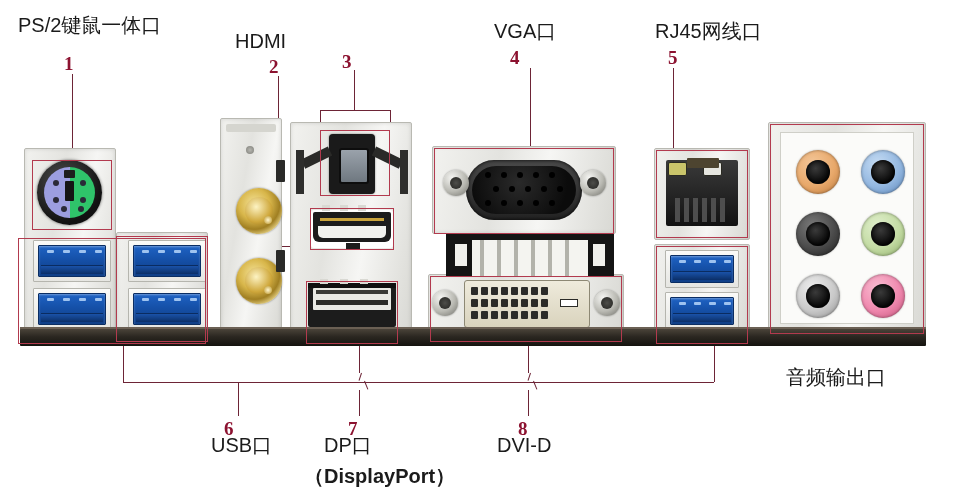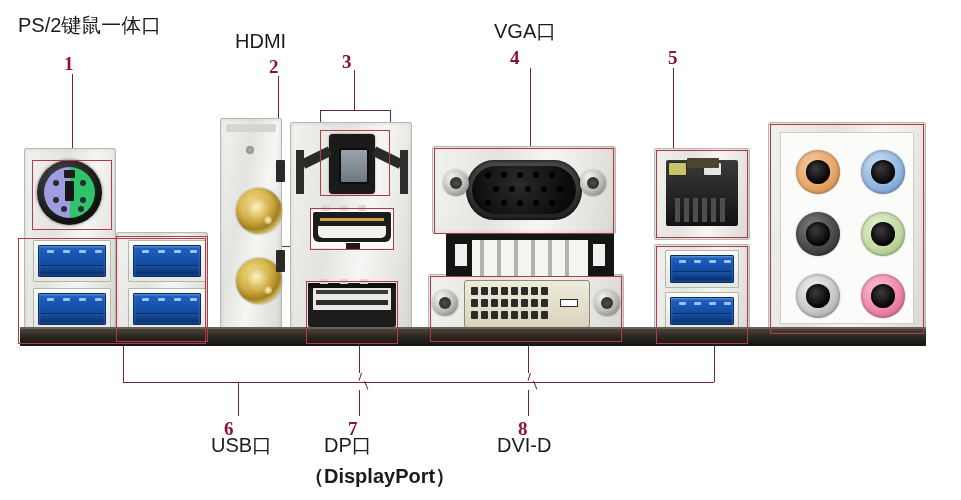--- a/index.html
+++ b/index.html
@@ -103,35 +103,37 @@
               box-shadow:inset 0 0 4px #000;}
 </style>
 </head>
 <body>
 
 <div class="stage">
 
   <div class="lbl" style="left:18px;top:14px;">PS/2键鼠一体口</div>
   <div class="lbl" style="left:235px;top:30px;">HDMI</div>
   <div class="lbl" style="left:494px;top:20px;">VGA口</div>
+  <div class="lbl" style="left:655px;top:20px;">RJ45网线口</div>
 
   <div class="num" style="left:64px;top:54px;">1</div>
   <div class="num" style="left:269px;top:57px;">2</div>
   <div class="num" style="left:342px;top:52px;">3</div>
   <div class="num" style="left:510px;top:48px;">4</div>
   <div class="num" style="left:668px;top:48px;">5</div>
 
   <div class="num" style="left:224px;top:419px;">6</div>
   <div class="num" style="left:348px;top:419px;">7</div>
   <div class="num" style="left:518px;top:419px;">8</div>
 
   <div class="lbl" style="left:211px;top:434px;">USB口</div>
   <div class="lbl" style="left:324px;top:434px;text-align:right;">DP口</div>
   <div class="lbl" style="left:304px;top:465px;font-weight:bold;">（DisplayPort）</div>
   <div class="lbl" style="left:497px;top:434px;">DVI-D</div>
+  <div class="lbl" style="left:786px;top:366px;">音频输出口</div>
 
   <div class="ln lnv" style="left:72px;top:74px;height:86px;"></div>
 
   <div class="ln lnv" style="left:278px;top:76px;height:170px;"></div>
   <div class="ln lnh" style="left:278px;top:246px;width:34px;"></div>
 
   <div class="ln lnv" style="left:354px;top:70px;height:40px;"></div>
   <div class="ln lnh" style="left:320px;top:110px;width:70px;"></div>
   <div class="ln lnv" style="left:320px;top:110px;height:22px;"></div>
   <div class="ln lnv" style="left:390px;top:110px;height:22px;"></div>

